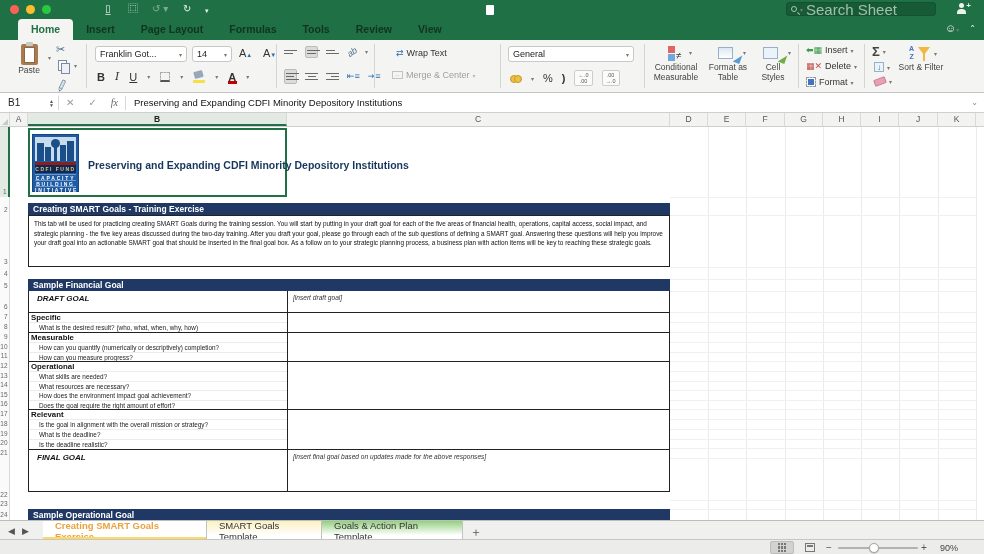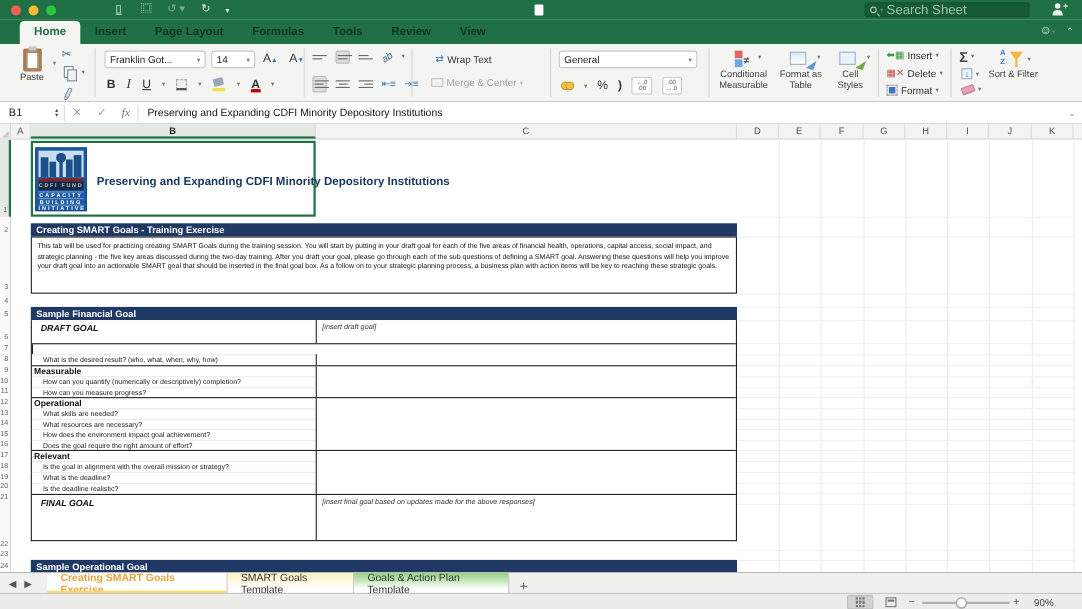--- a/index.html
+++ b/index.html
@@ -11,21 +11,21 @@
   #titlebar{left:0;top:0;width:984px;height:18px;background:#1f7145;}
   .tl{width:9px;height:9px;border-radius:50%;top:5px;}
   #tl-red{left:10px;background:#ff5f57;}
   #tl-yellow{left:26px;background:#febc2e;}
   #tl-green{left:42px;background:#28c840;}
   .tbico{color:#eaf3ec;font-size:10px;top:2px;line-height:14px;}
   .tbico.dim{opacity:.45;}
   .docpage{width:8px;height:10px;background:#fff;border-radius:1px;display:inline-block;vertical-align:-2px;margin-right:4px;}
   #tb-title{top:3px;left:0;width:984px;text-align:center;color:#fff;font-size:10.5px;font-weight:bold;letter-spacing:.1px;}
   #searchbox{left:786px;top:2px;width:150px;height:14px;background:#165a36;border:1px solid #14522f;border-radius:3px;color:#bcd4c4;font-size:9px;display:flex;align-items:center;padding:0 4px;gap:3px;}
-  #searchbox input{background:transparent;border:none;outline:none;color:#cfe2d6;font-size:12px;width:110px;padding:0;}
+  #searchbox input{background:transparent;border:none;outline:none;color:#cfe2d6;font-size:15px;width:110px;padding:0;}
   #searchbox input::placeholder{color:#9fc0ab;}
   .mag{width:6px;height:6px;border:1.2px solid #a9c7b4;border-radius:50%;position:relative;display:inline-block;}
   .mag::after{content:"";position:absolute;width:3px;height:1.2px;background:#a9c7b4;left:5px;top:6px;transform:rotate(45deg);}
   #share-person{left:953px;top:2px;width:18px;height:14px;color:#fff;}
   .person-head{width:5px;height:5px;border-radius:50%;background:#eaf3ec;position:absolute;left:6px;top:1px;}
   .person-body{width:9px;height:5px;border-radius:4px 4px 0 0;background:#eaf3ec;position:absolute;left:4px;top:7px;}
   .person-plus{position:absolute;right:0px;top:-1px;color:#eaf3ec;font-size:8px;font-weight:bold;}
 
   
   #tabstrip{left:0;top:18px;width:984px;height:22px;background:#1f7145;}
@@ -461,20 +461,23 @@
     <div id="smart-table" class="abs">
         <div class="trow goal" style="height: 21px;">
           <div class="tcell-l">
             <div class="goal-label">DRAFT GOAL</div>
           </div>
           <div class="tcell-r">
             <div class="goal-ph">[insert draft goal]</div>
           </div>
         </div>
         <div class="trow cat" style="height: 10px;">
+          <div class="tcell-l">
+            <div class="cat-label">Specific</div>
+          </div>
           <div class="tcell-r"></div>
         </div>
         <div class="trow sub" style="height: 10px;">
           <div class="tcell-l">
             <div class="sub-label">What is the desired result? (who, what, when, why, how)</div>
           </div>
           <div class="tcell-r"></div>
         </div>
         <div class="trow cat" style="height: 10px;">
           <div class="tcell-l">

